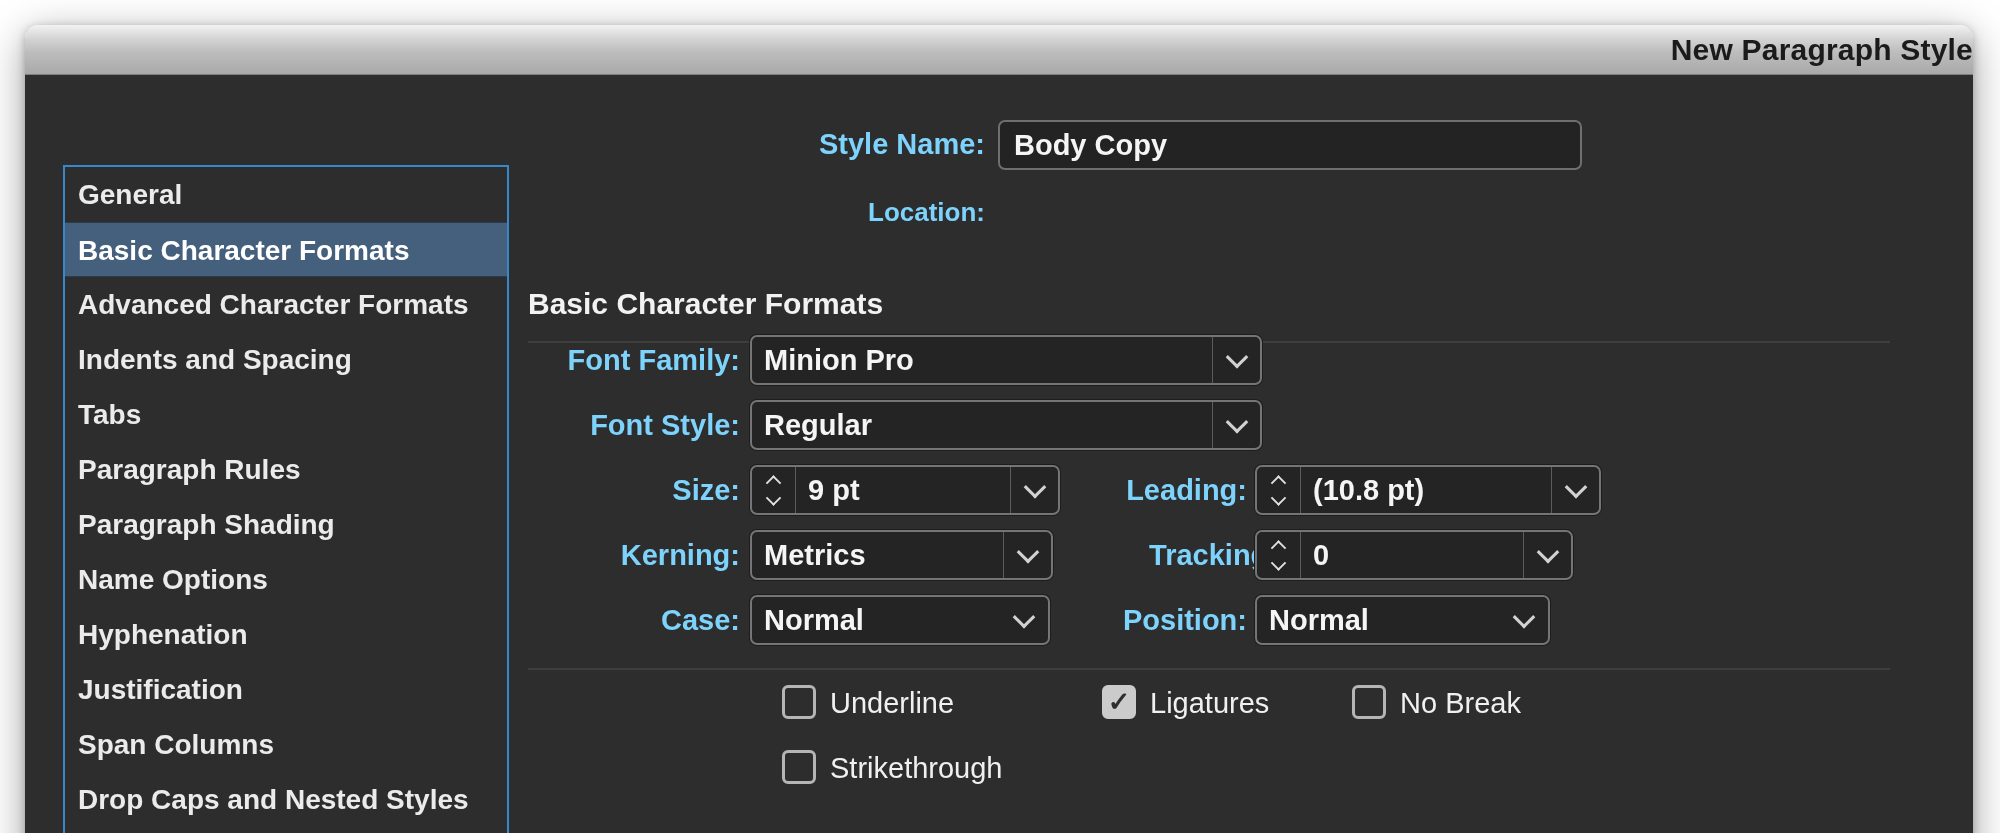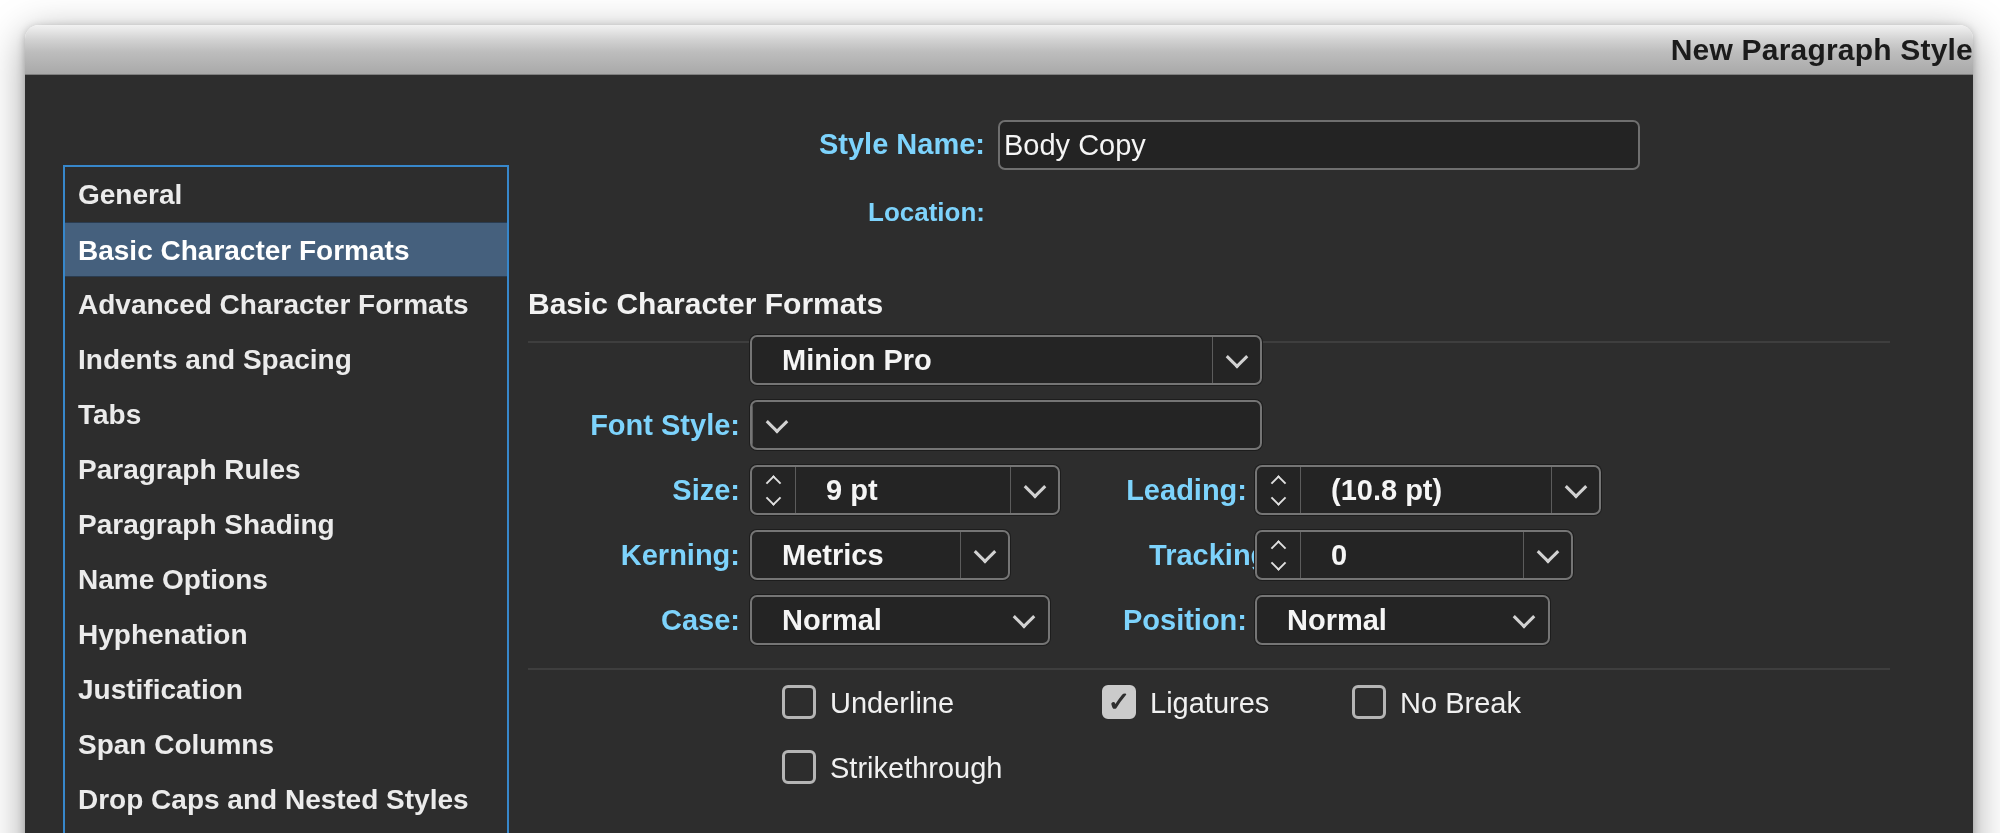--- a/index.html
+++ b/index.html
@@ -38,38 +38,38 @@
   .side-item.selected {
     background:#45607d; color:#ffffff;
     border-top:1px solid #2a3c50; border-bottom:1px solid #2a3c50;
   }
 
   
   .abs { position:absolute; }
   .lbl { font-size:29px; font-weight:700; color:#7dd3fc; text-align:right; white-space:nowrap; }
 
   .textfield {
-    position:absolute; left:973px; top:95px; width:642px; height:50px;
+    position:absolute; left:973px; top:95px; width:584px; height:50px;
     background:#232323; border:2px solid #6f6f6f; border-radius:7px;
-    color:#f5f5f5; font-size:29px; font-weight:400; padding:0 4px;
+    color:#f5f5f5; font-size:29px; font-weight:700; padding:0 14px;
     font-family:"Liberation Sans", sans-serif; outline:none;
   }
 
   .heading { left:503px; top:212px; font-size:30px; font-weight:700; color:#f2f2f2; }
   .divider { height:2px; background:#3e3e3e; left:503px; width:1362px; }
 
   
   .combo {
     position:absolute; height:50px;
     background:#242424; border:2px solid #757575; border-radius:7px;
     display:flex; align-items:stretch; overflow:hidden;
     box-shadow:0 0 0 1px #1d1d1d;
   }
   .combo .value {
-    flex:1; display:flex; align-items:center; padding-left:30px;
+    flex:1; display:flex; align-items:center; padding-left:12px;
     font-size:29px; font-weight:700; color:#f5f5f5; white-space:nowrap;
   }
   .combo .chev-cell {
     width:48px; display:flex; align-items:center; justify-content:center;
   }
   .combo .chev-cell.sep { border-left:1px solid #5c5c5c; }
   .chev-down {
     width:16px; height:16px; border-left:3px solid #d2d2d2; border-bottom:3px solid #d2d2d2;
     transform:rotate(-45deg) translate(2px,-2px);
   }
@@ -127,29 +127,31 @@
       <div class="side-item">GREP Style</div>
     </div>
 
     <div class="abs lbl" style="left:700px; top:53px; width:260px;">Style Name:</div>
     <input class="textfield" style="top: 45px;" type="text" value="Body Copy">
     <div class="abs lbl" style="left:700px; top:122px; width:260px; font-size:26px;">Location:</div>
 
     <div class="abs heading">Basic Character Formats</div>
     <div class="abs divider" style="top:266px;"></div>
 
+    <div class="abs lbl" style="left:455px; top:260px; width:260px; line-height:50px; height:50px; top:260px;">Font Family:</div>
     <div class="combo" style="left:725px; top:260px; width:512px;">
       <div class="value">Minion Pro</div>
       <div class="chev-cell sep">
           <span class="chev-down"></span>
         </div>
     </div>
 
     <div class="abs lbl" style="left:455px; top:325px; width:260px; line-height:50px; height:50px;">Font Style:</div>
     <div class="combo" style="left:725px; top:325px; width:512px;">
+      <div class="value">Regular</div>
       <div class="chev-cell sep">
           <span class="chev-down"></span>
         </div>
     </div>
 
     <div class="abs lbl" style="left:455px; top:390px; width:260px; line-height:50px; height:50px;">Size:</div>
     <div class="combo" style="left:725px; top:390px; width:310px;">
       <div class="stepper">
         <span class="chev-up-sm"></span>
         <span class="chev-down-sm"></span>
@@ -166,21 +168,21 @@
         <span class="chev-up-sm"></span>
         <span class="chev-down-sm"></span>
       </div>
       <div class="value">(10.8 pt)</div>
       <div class="chev-cell sep">
           <span class="chev-down"></span>
         </div>
     </div>
 
     <div class="abs lbl" style="left:455px; top:455px; width:260px; line-height:50px; height:50px;">Kerning:</div>
-    <div class="combo" style="left:725px; top:455px; width:260px;">
+    <div class="combo" style="left:725px; top:455px; width:303px;">
       <div class="value">Metrics</div>
       <div class="chev-cell sep">
           <span class="chev-down"></span>
         </div>
     </div>
 
     <div class="abs lbl" style="left:1033px; top:455px; width:220px; line-height:50px; height:50px;">Tracking:</div>
     <div class="combo" style="left:1230px; top:455px; width:318px;">
       <div class="stepper">
         <span class="chev-up-sm"></span>

